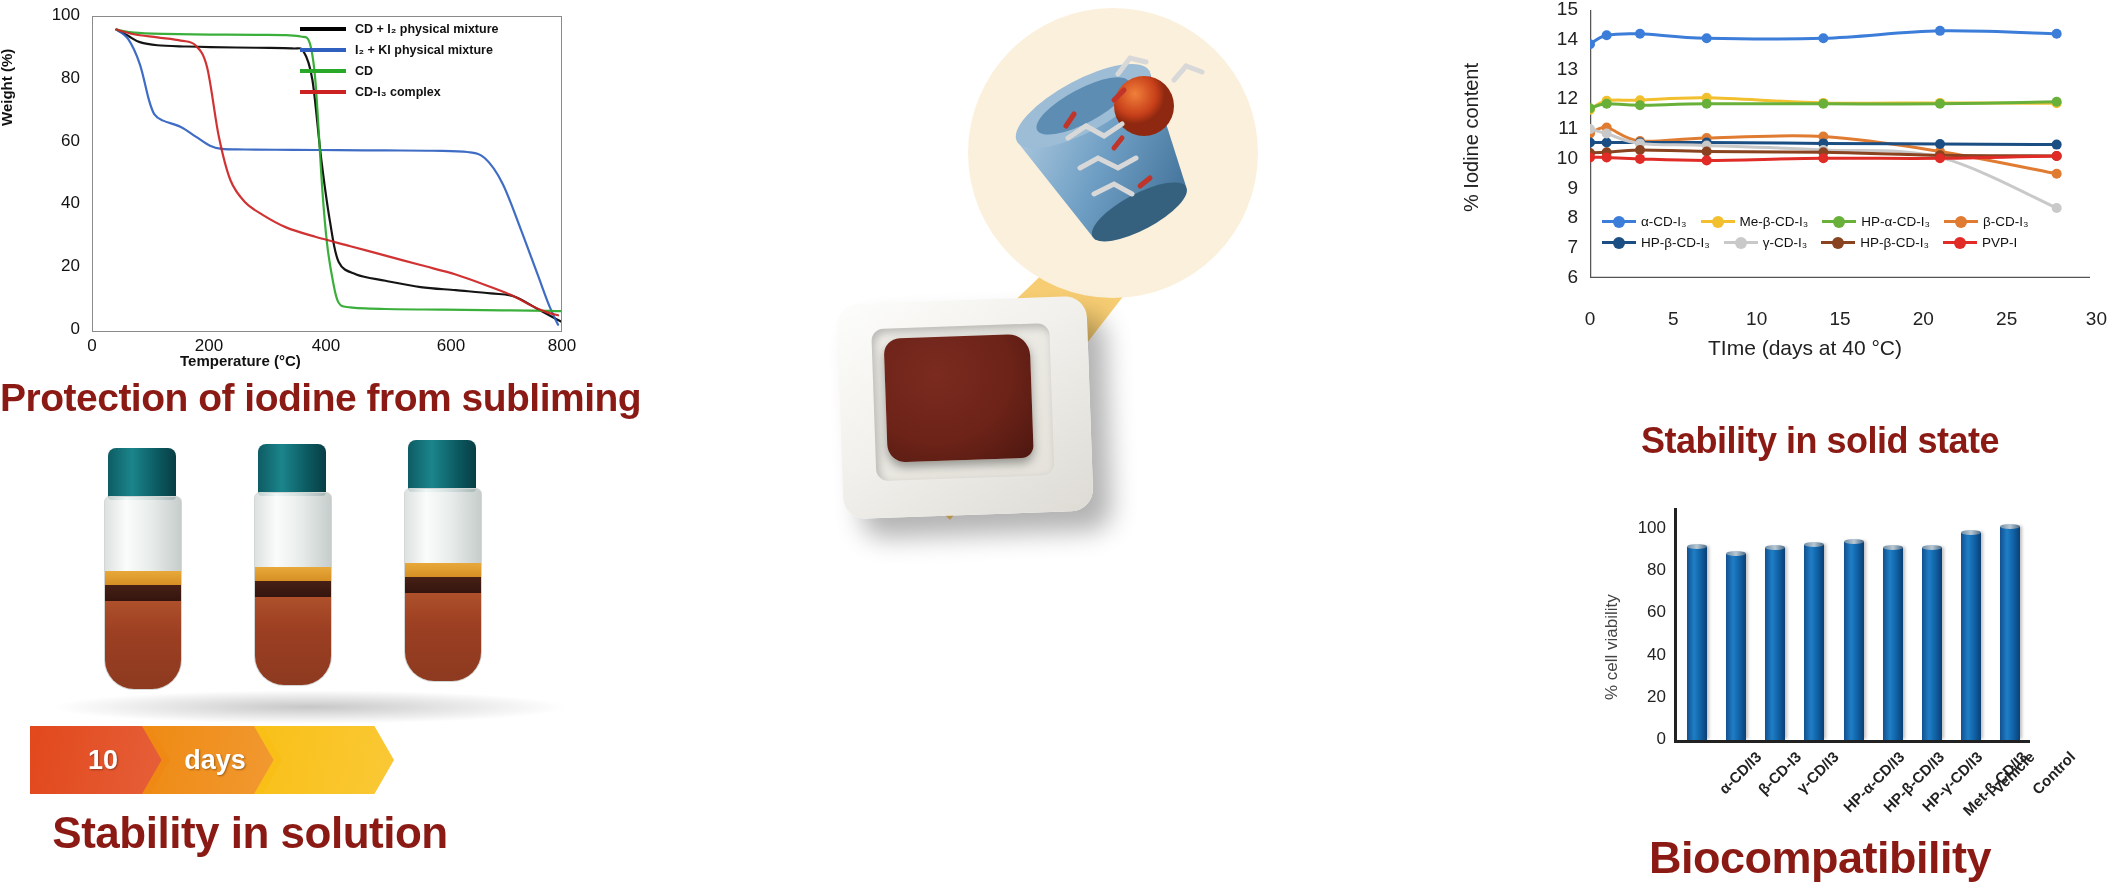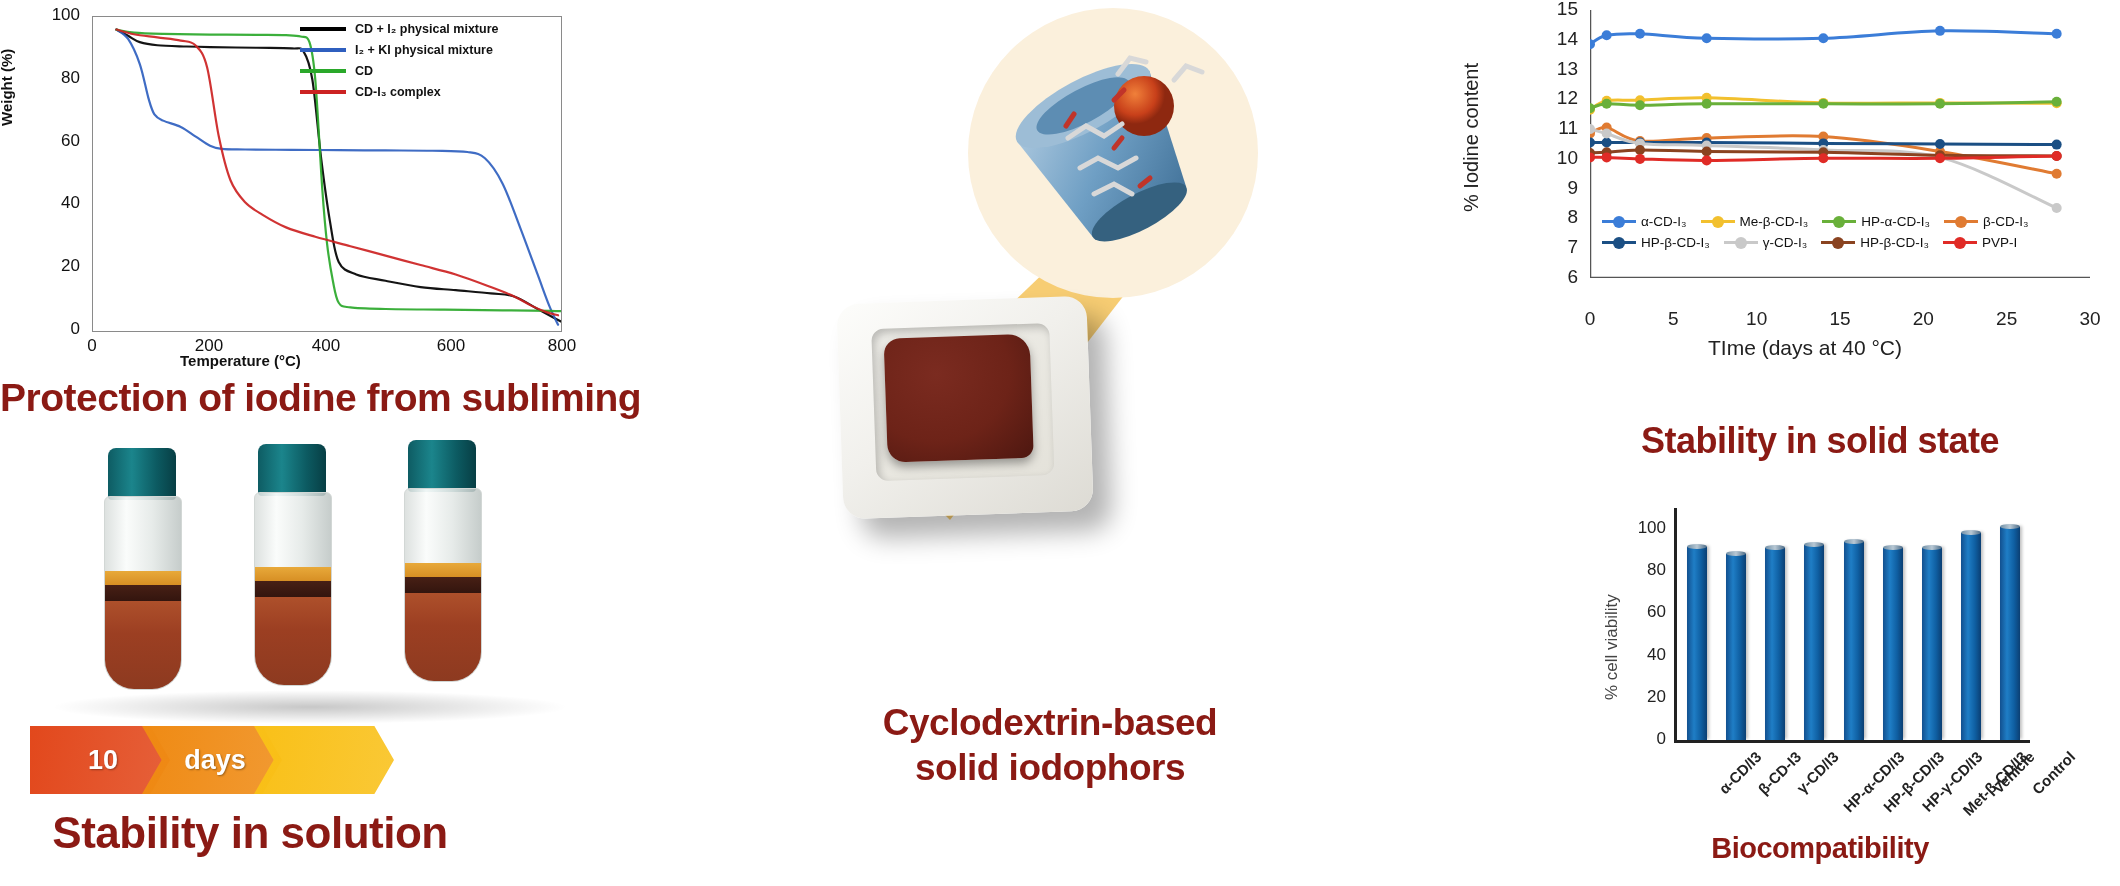--- a/index.html
+++ b/index.html
@@ -97,21 +97,21 @@
   #arrowbar{position:absolute;left:30px;top:726px;width:470px;height:68px;}
   .chev{position:absolute;top:0;height:68px;
      clip-path:polygon(0 0,86% 0,100% 50%,86% 100%,0 100%,14% 50%);}
   .chev.first{clip-path:polygon(0 0,86% 0,100% 50%,86% 100%,0 100%);}
   .chev span{position:absolute;left:0;top:0;width:100%;height:100%;
      display:flex;align-items:center;justify-content:center;color:#fff;font-size:27px;font-weight:bold;
      text-shadow:1px 1px 2px rgba(0,0,0,.35);padding-left:6px;box-sizing:border-box;}
   .head-left{position:absolute;left:0px;top:808px;width:500px;text-align:center;font-size:44px;}
   .head-tga{position:absolute;left:0px;top:376px;width:680px;font-size:39px;}
   .head-stab{position:absolute;left:1530px;top:420px;width:580px;text-align:center;font-size:36px;}
-  .head-bio{position:absolute;left:1530px;top:832px;width:580px;text-align:center;font-size:29px;}
+  .head-bio{position:absolute;left:1530px;top:832px;width:580px;text-align:center;font-size:45px;}
 </style>
 </head>
 <body>
 
 <div class="panel" id="tga">
   <div class="ylab-tga">Weight (%)</div>
   <div class="xlab-tga">Temperature (°C)</div>
   <div class="plotbox">
     <svg id="tga-svg" width="468" height="314">
         <path d="M23.40,12.56 C25.35,13.61 31.20,16.75 35.10,18.84 C39.00,20.93 41.93,23.55 46.80,25.12 C51.68,26.69 56.55,27.53 64.35,28.26 C72.15,28.99 84.83,29.20 93.60,29.52 C102.38,29.83 105.30,29.93 117.00,30.14 C128.70,30.35 150.15,30.56 163.80,30.77 C177.45,30.98 191.10,30.77 198.90,31.40 C206.70,32.03 207.19,29.31 210.60,34.54 C214.01,39.77 216.45,45.01 219.38,62.80 C222.30,80.59 225.23,117.75 228.15,141.30 C231.07,164.85 234.00,186.83 236.92,204.10 C239.85,221.37 241.31,236.02 245.70,244.92 C250.09,253.82 255.45,254.34 263.25,257.48 C271.05,260.62 281.77,261.67 292.50,263.76 C303.23,265.85 315.90,268.47 327.60,270.04 C339.30,271.61 351.00,272.13 362.70,273.18 C374.40,274.23 388.05,275.27 397.80,276.32 C407.55,277.37 413.40,276.84 421.20,279.46 C429.00,282.08 437.77,288.36 444.60,292.02 C451.42,295.68 458.25,299.35 462.15,301.44 C466.05,303.53 467.02,304.06 468.00,304.58" fill="none" stroke="#000000" stroke-width="2.2" stroke-linejoin="round" stroke-linecap="round" opacity="0.92"></path>
@@ -236,24 +236,20 @@
         <path d="M146,92 L156,82"></path>
       </g>
     </svg>
   </div>
   <div class="tray-wrap">
     <div class="tray">
       <div class="tray-inner">
         <div class="powder"></div>
       </div>
     </div>
-  </div>
-  <div class="heading center-caption">
-    <div>Cyclodextrin-based</div>
-    <div>solid iodophors</div>
   </div>
 </div>
 
 <div class="panel" id="stab">
   <div class="ylab-stab">% Iodine content</div>
   <div class="xlab-stab">TIme (days at 40 °C)</div>
   <div class="plotbox">
     <svg id="stab-svg" width="500" height="268">
         <line x1="0" y1="0" x2="0" y2="268" stroke="#555" stroke-width="2.5"></line>
         <line x1="0" y1="268" x2="500" y2="268" stroke="#555" stroke-width="2.5"></line>
@@ -352,21 +348,21 @@
       <div class="ytick-stab" style="left: 30px; top: 25.7778px;">14</div>
       <div class="ytick-stab" style="left: 30px; top: -4px;">15</div>
     </div>
   <div id="stab-xticks">
       <div class="xtick-stab" style="left: 55px;">0</div>
       <div class="xtick-stab" style="left: 138.333px;">5</div>
       <div class="xtick-stab" style="left: 221.667px;">10</div>
       <div class="xtick-stab" style="left: 305px;">15</div>
       <div class="xtick-stab" style="left: 388.333px;">20</div>
       <div class="xtick-stab" style="left: 471.667px;">25</div>
-      <div class="xtick-stab" style="left: 555px;">30</div>
+      <div class="xtick-stab" style="left: 555px; text-align: right;">30</div>
     </div>
   <div class="legend-stab" id="stab-legend">
       <div class="row">
         <div class="item">
           <div class="line" style="background: rgb(59, 125, 216);"></div>
           <span>α-CD-I₃</span>
         </div>
         <div class="item">
           <div class="line" style="background: rgb(242, 192, 46);"></div>
           <span>Me-β-CD-I₃</span>

